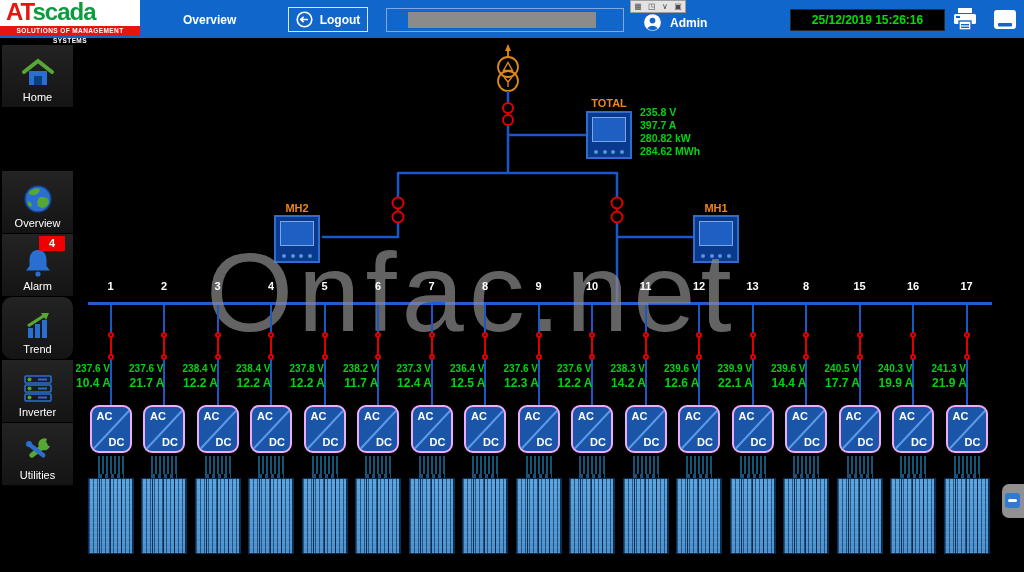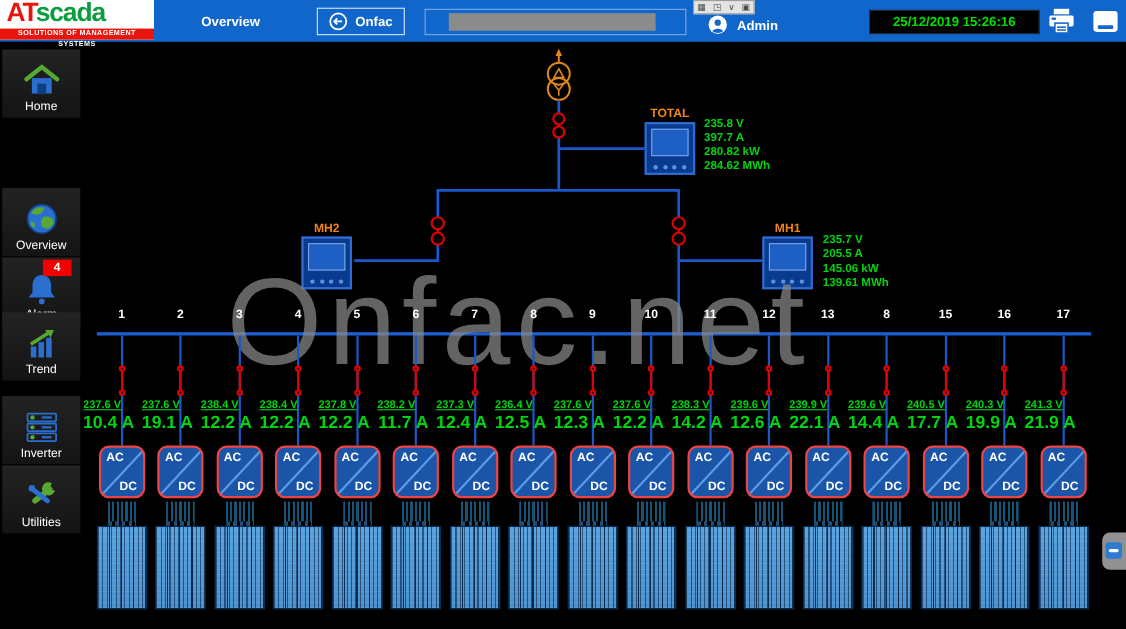--- a/index.html
+++ b/index.html
@@ -51,24 +51,24 @@
   
   #feeders { position:absolute; left:0; top:280px; width:1024px; height:280px; z-index:6; }
   .feeder { position:absolute; top:0; width:53px; height:278px; }
   .fnum  { position:absolute; top:0; width:100%; text-align:center; color:#fff; font-size:11px; font-weight:bold; }
   .fline { position:absolute; top:25px; left:50%; margin-left:-1px; width:2px; height:100px; background:#1a57c8; }
   .breaker { position:absolute; top:52px; left:50%; transform:translateX(-50%); width:12px; height:28px; cursor:pointer; }
   .breaker i { position:absolute; display:block; }
   .breaker .bl { left:50%; margin-left:-1px; top:5px; height:18px; width:2px; background:#e00000; }
   .breaker .bc { left:50%; transform:translateX(-50%); width:6px; height:6px; border:2px solid #e00000; border-radius:50%; background:#000; }
   .breaker .bc.t { top:0; } .breaker .bc.b { bottom:0; }
-  .fvolt { position:absolute; top:83px; right:27px; color:#00d410; font-size:10px; font-weight:bold; white-space:nowrap;text-decoration:underline; }
-  .famp  { position:absolute; top:96px; right:15px; color:#00d410; font-size:16px; font-weight:bold; white-space:nowrap; }
+  .fvolt { position:absolute; top:83px; right:27px; color:#00d410; font-size:10px; font-weight:bold; white-space:nowrap; }
+  .famp  { position:absolute; top:96px; right:26px; color:#00d410; font-size:12px; font-weight:bold; white-space:nowrap; }
   .acdc { position:absolute; top:125px; left:50%; transform:translateX(-50%); width:42px; height:48px; background:#1a55a8;
-          border:2px solid #ef4444; border-radius:9px; overflow:hidden; cursor:pointer; }
+          border:2px solid #f0abfc; border-radius:9px; overflow:hidden; cursor:pointer; }
   .acdc .diag { position:absolute; width:56px; height:2px; background:#5d9ae8; top:21px; left:-8px; transform:rotate(-47deg); }
   .acdc .ac { position:absolute; top:3px; left:5px; color:#fff; font-size:11px; font-weight:bold; }
   .acdc .dc { position:absolute; bottom:3px; right:5px; color:#fff; font-size:11px; font-weight:bold;margin-top:33px; }
   .cables { position:absolute; top:176px; left:50%; transform:translateX(-50%); width:26px; height:22px;
             background:repeating-linear-gradient(90deg,#145577 0 2px,#000 2px 4px); }
   .panel { position:absolute; top:198px; left:50%; transform:translateX(-50%); width:46px; height:76px;
            border:1px solid #0c2d52;
            background-image:
              repeating-linear-gradient(90deg, rgba(8,35,70,.6) 0 1px, rgba(0,0,0,0) 1px 4px),
              repeating-linear-gradient(90deg, rgba(0,0,0,0) 0 10px, rgba(5,25,55,.85) 10px 11px),
@@ -96,21 +96,21 @@
 <div id="stage">
 
   <div id="header">
     <div id="nav-title">Overview</div>
 
     <button id="logout-btn" style="background:transparent;">
       <svg width="17" height="17" viewBox="0 0 17 17">
         <circle cx="8.5" cy="8.5" r="7.3" fill="none" stroke="#fff" stroke-width="1.6"></circle>
         <path d="M12 8.5 H5 M7.6 5.8 L4.8 8.5 L7.6 11.2" fill="none" stroke="#fff" stroke-width="1.6"></path>
       </svg>
-      <span>Onfac</span>
+      <span>Logout</span>
     </button>
 
     <div id="progress-box">
       <div class="fill"></div>
     </div>
 
     <div id="mini-toolbar">
       <span>▦</span>
       <span>◳</span>
       <span>∨</span>
@@ -178,21 +178,21 @@
 
     <div class="side-tile" style="top:196px;">
       <div class="badge">4</div>
       <svg width="34" height="32" viewBox="0 0 34 32">
         <path d="M17 4 C11 4 8.5 9 8.5 14 v6 l-3.5 4.5 h24 l-3.5 -4.5 v-6 C25.5 9 23 4 17 4 Z" fill="#2a6fd0"></path>
         <circle cx="17" cy="28" r="2.6" fill="#2a6fd0"></circle>
       </svg>
       <span class="lbl">Alarm</span>
     </div>
 
-    <div class="side-tile" style="top:246px;">
+    <div class="side-tile" style="top:259px;border-radius:10px;">
       <svg width="34" height="31" viewBox="0 0 34 31">
         <rect x="7" y="18" width="5" height="10" fill="#2a6fd0"></rect>
         <rect x="14" y="14" width="5" height="14" fill="#2a6fd0"></rect>
         <rect x="21" y="10" width="5" height="18" fill="#2a6fd0"></rect>
         <path d="M7 16 L24 5" stroke="#57a832" stroke-width="3.2" fill="none"></path>
         <path d="M20 3 L28 3 L25 10 Z" fill="#57a832"></path>
       </svg>
       <span class="lbl">Trend</span>
     </div>
 
@@ -302,26 +302,20 @@
   <div class="mlabel" style="left:693px; top:202px;">MH1</div>
   <div class="meter" style="left:693px; top:215px;">
     <div class="scr"></div>
     <div class="dots">
         <i></i>
         <i></i>
         <i></i>
         <i></i>
       </div>
   </div>
-  <div class="readings" style="left:748px; top:212px;">
-    <div>235.7 V</div>
-    <div>205.5 A</div>
-    <div>145.06 kW</div>
-    <div>139.61 MWh</div>
-  </div>
 
   <div id="feeders">
       <div class="feeder" style="left: 84px;">
         <div class="fnum">1</div>
         <div class="fline"></div>
         <div class="breaker">
           <i class="bl"></i>
           <i class="bc t"></i>
           <i class="bc b"></i>
         </div>
@@ -337,21 +331,21 @@
       </div>
       <div class="feeder" style="left: 137.5px;">
         <div class="fnum">2</div>
         <div class="fline"></div>
         <div class="breaker">
           <i class="bl"></i>
           <i class="bc t"></i>
           <i class="bc b"></i>
         </div>
         <div class="fvolt">237.6 V</div>
-        <div class="famp">19.1 A</div>
+        <div class="famp">21.7 A</div>
         <div class="acdc">
           <span class="diag"></span>
           <span class="ac">AC</span>
           <span class="dc">DC</span>
         </div>
         <div class="cables"></div>
         <div class="panel"></div>
       </div>
       <div class="feeder" style="left: 191px;">
         <div class="fnum">3</div>

